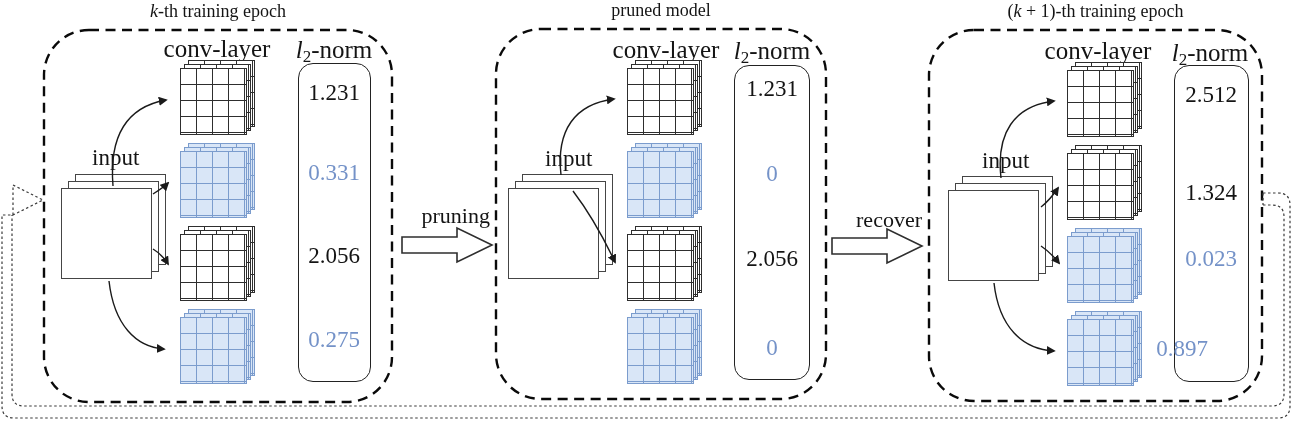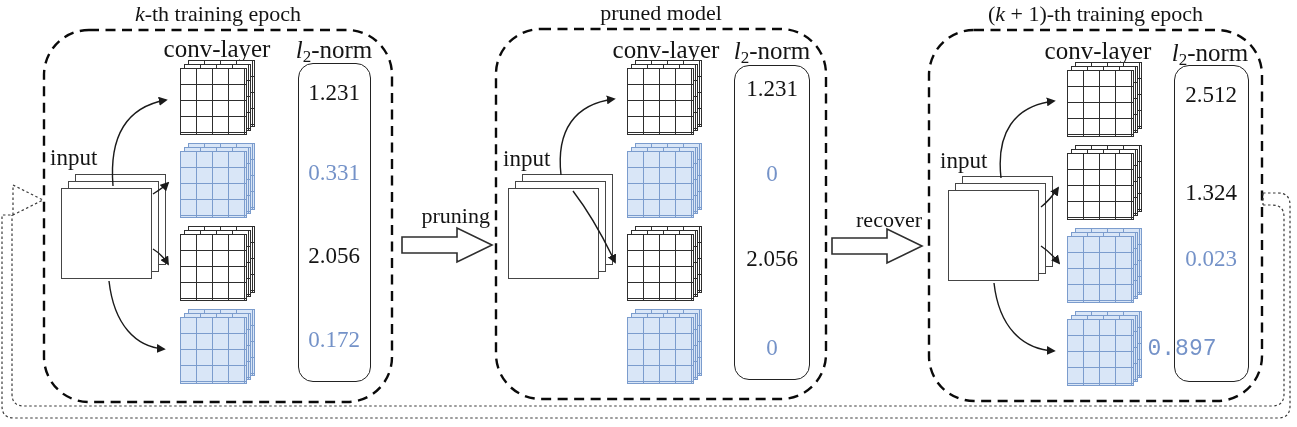--- a/index.html
+++ b/index.html
@@ -1,25 +1,25 @@
 <!DOCTYPE html>
 <html><head>
 <meta charset="utf-8">
 <style>
   html,body{margin:0;padding:0;}
   body{
     width:1297px;height:427px;position:relative;background:#ffffff;overflow:hidden;
     font-family:"Liberation Serif","DejaVu Serif",serif;color:#141414;
   }
   .lbl{position:absolute;white-space:nowrap;line-height:1.1;}
-  .title{font-size:22px;text-align:center;}
+  .title{font-size:18px;text-align:center;}
   .sublabel{font-size:25px;text-align:center;}
   .math{font-style:italic;}
   .subscript{font-size:0.68em;vertical-align:-0.22em;}
-  .inputlbl{font-size:23px;}
+  .inputlbl{font-size:23px;margin-left:42px;}
   .arrowlbl{font-size:22px;text-align:right;}
 
   
   .input-stack{position:absolute;width:106px;height:106px;}
   .input-stack .sq{position:absolute;width:91px;height:91px;background:#ffffff;
     border:1.7px solid #454545;box-sizing:border-box;}
   .input-stack .s0{left:14px;top:0;}
   .input-stack .s1{left:7px;top:7px;}
   .input-stack .s2{left:0;top:14px;}
 
@@ -82,21 +82,21 @@
 </div>
 <div class="filter pruned" style="left:180px;top:309px;">
   <div class="layer l0"></div>
     <div class="layer l1"></div>
     <div class="layer front"></div>
 </div>
 <div class="norm-box" style="left:298px;top:63px;width:73px;height:319px;"></div>
 <div class="norm-value" style="left:294px;top:80px;">1.231</div>
 <div class="norm-value pruned" style="left:294px;top:160px;">0.331</div>
 <div class="norm-value" style="left:294px;top:243px;">2.056</div>
-<div class="norm-value pruned" style="left:294px;top:327px;">0.172</div>
+<div class="norm-value pruned" style="left:294px;top:327px;">0.275</div>
 
 <div class="lbl title" style="left:496px;top:1px;width:330px;">
   <span></span><span class="math"></span><span>pruned model</span>
 </div>
 <div class="lbl sublabel" style="left:596px;top:36px;width:140px;">conv-layer</div>
 <div class="lbl sublabel" style="left:712px;top:37px;width:120px;">
   <span class="math">l</span><span class="subscript">2</span><span>-norm</span>
 </div>
 <div class="lbl inputlbl" style="left:503px;top:146px;">input</div>
 <div class="input-stack" style="left:508px;top:174px;">
@@ -160,21 +160,21 @@
 </div>
 <div class="filter pruned" style="left:1067px;top:311px;">
   <div class="layer l0"></div>
     <div class="layer l1"></div>
     <div class="layer front"></div>
 </div>
 <div class="norm-box" style="left:1174px;top:65px;width:75px;height:317px;"></div>
 <div class="norm-value" style="left:1171px;top:82px;">2.512</div>
 <div class="norm-value" style="left:1171px;top:180px;">1.324</div>
 <div class="norm-value pruned" style="left:1171px;top:246px;">0.023</div>
-<div class="norm-value pruned" style="left:1142px;top:336px;font-family:Liberation Mono, monospace;">0.897</div>
+<div class="norm-value pruned" style="left:1142px;top:336px;">0.897</div>
 
 <div class="lbl arrowlbl" style="left:398px;top:204px;width:92px;">pruning</div>
 <div class="lbl arrowlbl" style="left:834px;top:208px;width:88px;">recover</div>
 
 <svg class="overlay" width="1297" height="427" viewBox="0 0 1297 427">
   <defs>
     <marker id="ah" viewBox="0 0 10 10" refX="8" refY="5" markerWidth="9" markerHeight="9" orient="auto" markerUnits="userSpaceOnUse">
       <path d="M0,0 L10,5 L0,10 Z" fill="#1a1a1a"></path>
     </marker>
   </defs>

